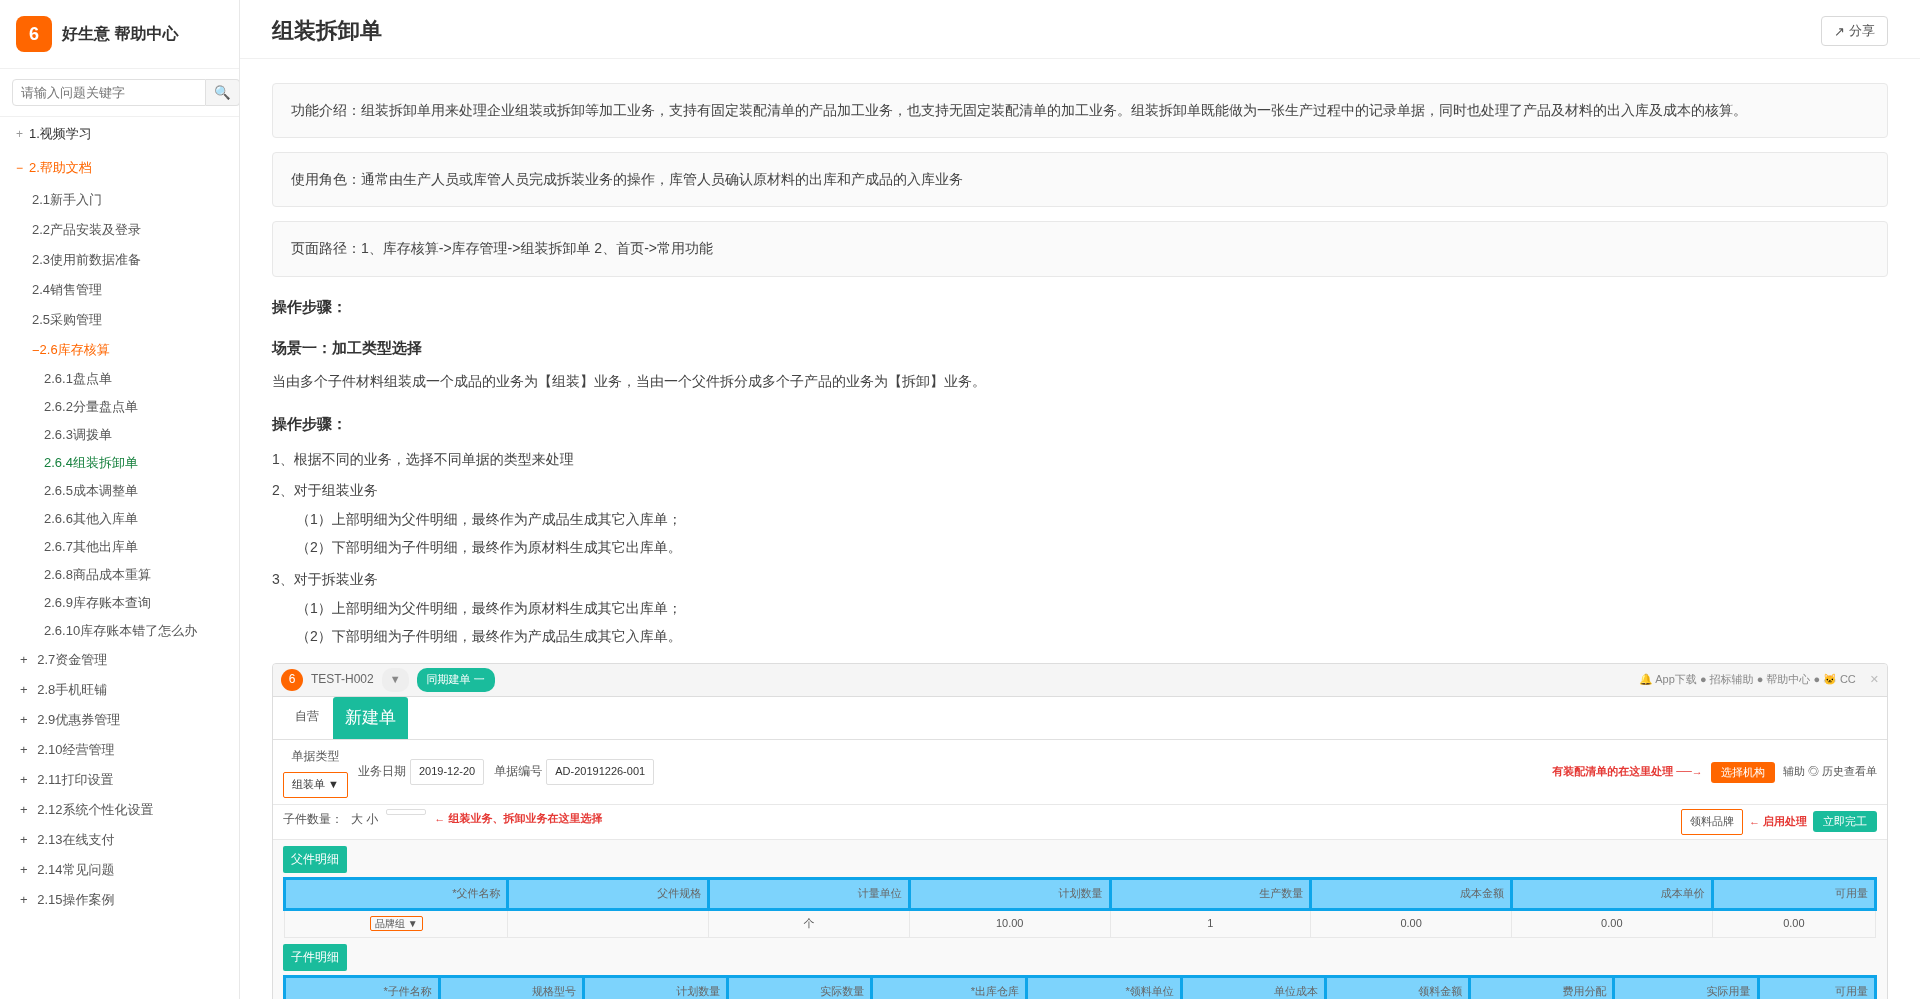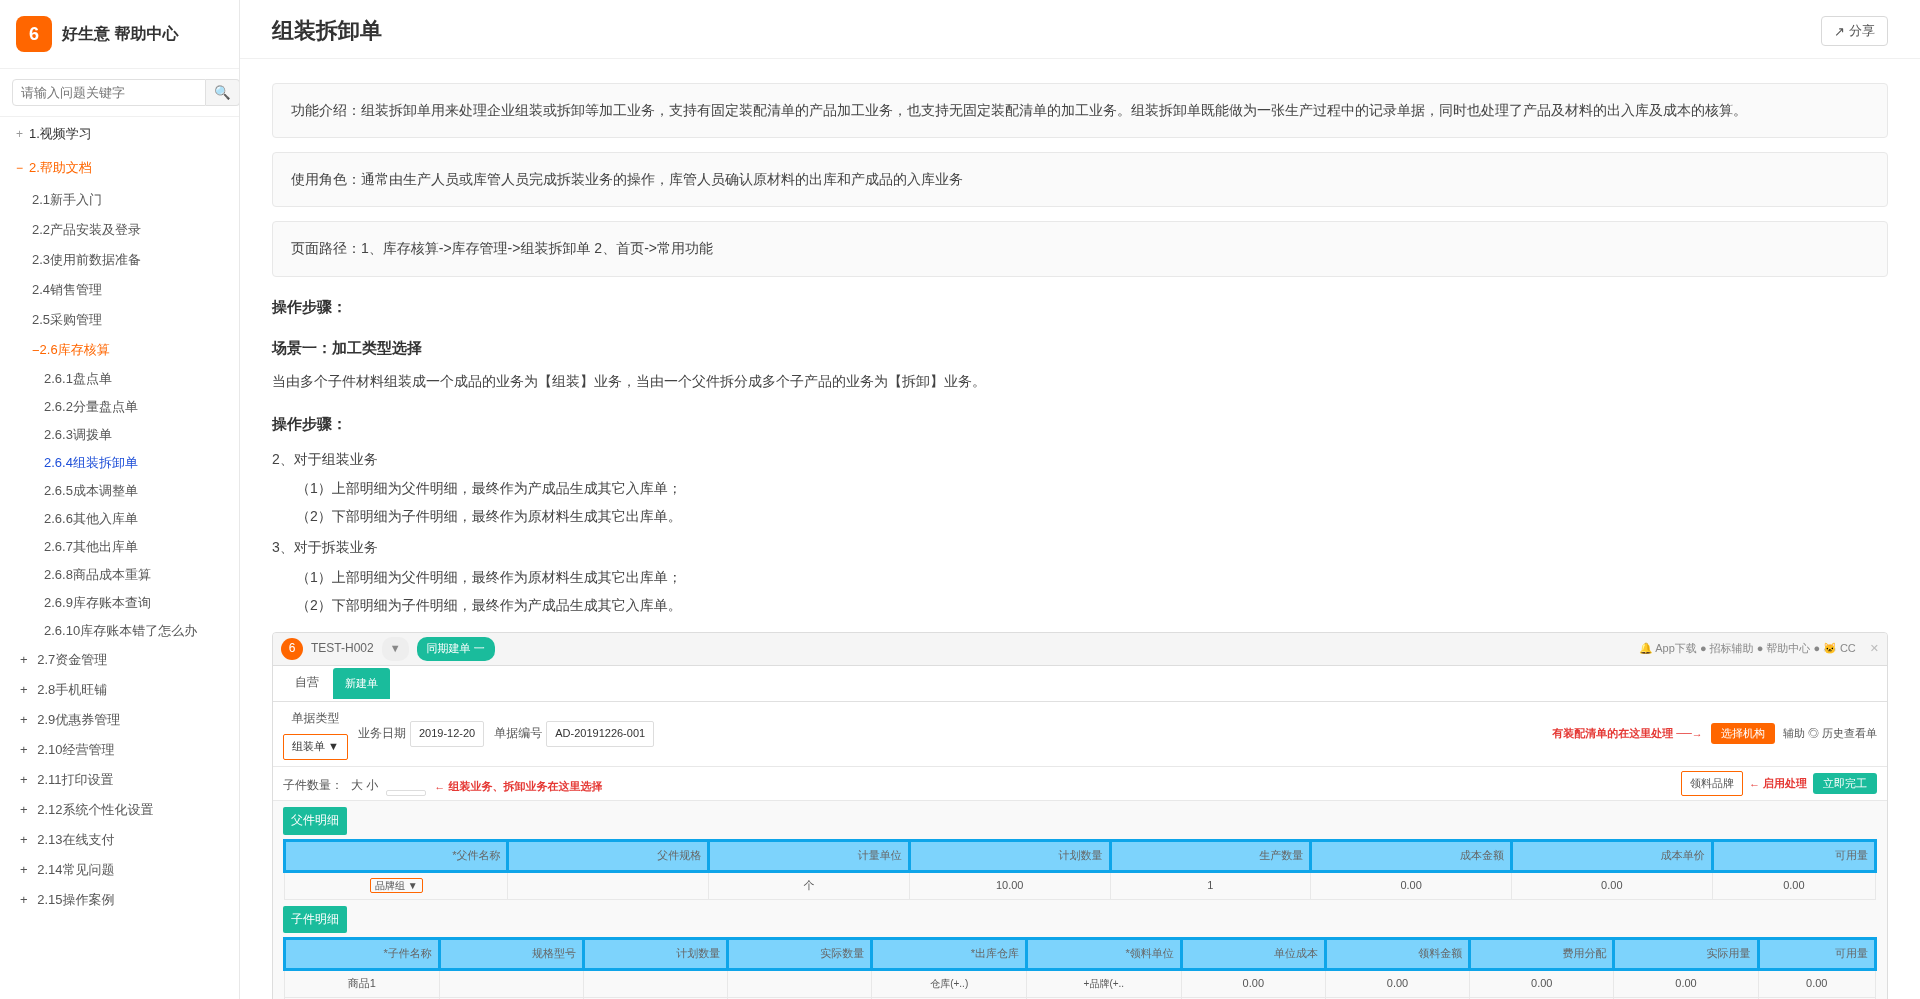--- a/index.html
+++ b/index.html
@@ -83,21 +83,21 @@
       cursor: pointer;
       color: #555;
       font-size: 13px;
     }
     .sub-sub-item {
       padding: 5px 16px 5px 44px;
       cursor: pointer;
       color: #555;
       font-size: 13px;
     }
-    .sub-sub-item.active { color: #1d4ed8; }
+    .sub-sub-item.active { color: #15803d; }
 
     
     .main-content {
       flex: 1;
       overflow-y: auto;
       background: #fff;
       display: flex;
       flex-direction: column;
     }
     .main-header {
@@ -341,20 +341,21 @@
       <span>使用角色：通常由生产人员或库管人员完成拆装业务的操作，库管人员确认原材料的出库和产成品的入库业务</span>
     </div>
     <div class="info-block">
       <span>页面路径：1、库存核算-&gt;库存管理-&gt;组装拆卸单 2、首页-&gt;常用功能</span>
     </div>
 
     <div class="section-title">操作步骤：</div>
     <div class="scene-title">场景一：加工类型选择</div>
     <div class="step-text">当由多个子件材料组装成一个成品的业务为【组装】业务，当由一个父件拆分成多个子产品的业务为【拆卸】业务。</div>
     <div class="section-title">操作步骤：</div>
+    <div class="step-num">1、根据不同的业务，选择不同单据的类型来处理</div>
     <div class="step-num">2、对于组装业务</div>
     <div class="sub-step">（1）上部明细为父件明细，最终作为产成品生成其它入库单；</div>
     <div class="sub-step">（2）下部明细为子件明细，最终作为原材料生成其它出库单。</div>
     <div class="step-num">3、对于拆装业务</div>
     <div class="sub-step">（1）上部明细为父件明细，最终作为原材料生成其它出库单；</div>
     <div class="sub-step">（2）下部明细为子件明细，最终作为产成品生成其它入库单。</div>
 
     <div class="screenshot-mock">
 
       <div class="mock-titlebar">
@@ -365,21 +366,21 @@
           <span style="background:#1abc9c; color:#fff; border-radius:10px; padding:2px 10px; font-size:11px;">同期建单 一</span>
         </div>
         <div style="display:flex; align-items:center; gap:6px; font-size:11px; color:#888;">
           <span>🔔 App下载 ● 招标辅助 ● 帮助中心 ● 🐱 CC</span>
           <span style="margin-left:8px; color:#bbb;">✕</span>
         </div>
       </div>
 
       <div style="background:#fff; border-bottom:1px solid #e0e0e0; display:flex; align-items:center; padding:0 10px;">
         <div style="padding:6px 12px; font-size:12px; color:#555; cursor:pointer; border-bottom:2px solid transparent;">自营</div>
-        <div style="padding:6px 12px; font-size:11px; color:#fff; cursor:pointer; background:#1abc9c; border-radius:3px 3px 0 0; margin-left:2px;">新建单</div>
+        <div style="padding:6px 12px; font-size:17px; color:#fff; cursor:pointer; background:#1abc9c; border-radius:3px 3px 0 0; margin-left:2px;">新建单</div>
       </div>
 
       <div style="background:#fff; border-bottom:1px solid #e8e8e8; padding:6px 10px; display:flex; align-items:center; gap:10px; flex-wrap:wrap; position:relative;">
         <div style="display:flex; align-items:center; gap:4px; font-size:12px; position:relative;flex-direction:column;">
           <span style="color:#555;">单据类型</span>
           <div style="border:1px solid #f60; border-radius:2px; padding:2px 8px; font-size:11px; min-width:60px; background:#fff;">组装单 ▼</div>
         </div>
         <div style="display:flex; align-items:center; gap:4px; font-size:12px;">
           <span style="color:#555;">业务日期</span>
           <div style="border:1px solid #ddd; border-radius:2px; padding:2px 8px; font-size:11px;">2019-12-20</div>
@@ -389,21 +390,21 @@
           <div style="border:1px solid #ddd; border-radius:2px; padding:2px 8px; font-size:11px;">AD-20191226-001</div>
         </div>
 
         <div style="flex:1; display:flex; align-items:center; justify-content:flex-end; gap:8px;">
           <span style="color:#e53935; font-size:11px; font-weight:bold;">有装配清单的在这里处理 ──→</span>
           <button style="background:#f60; color:#fff; border:none; border-radius:3px; padding:3px 10px; font-size:11px; cursor:pointer;">选择机构</button>
           <span style="font-size:11px; color:#555;">辅助 ◎ 历史查看单</span>
         </div>
       </div>
 
-      <div style="background:#fff; border-bottom:1px solid #e8e8e8; padding:4px 10px; display:flex; align-items:flex-end; gap:8px; font-size:12px; color:#555;">
+      <div style="background:#fff; border-bottom:1px solid #e8e8e8; padding:4px 10px; display:flex; align-items:flex-start; gap:8px; font-size:12px; color:#555;">
         <span>子件数量：</span>
         <span>大 小</span>
         <div style="border:1px solid #ddd; border-radius:2px; padding:2px 6px; font-size:11px; min-width:40px;"></div>
         <span style="color:#e53935; font-size:11px; font-weight:bold; ">← 组装业务、拆卸业务在这里选择</span>
         <div style="margin-left:auto; display:flex; align-items:center; gap:6px;">
           <div style="border:1px solid #f60; border-radius:2px; padding:2px 8px; font-size:11px;margin-left:30px;">领料品牌</div>
           <span style="color:#e53935; font-size:11px; font-weight:bold;">← 启用处理</span>
           <button style="background:#1abc9c; color:#fff; border:none; border-radius:3px; padding:3px 10px; font-size:11px; cursor:pointer;">立即完工</button>
         </div>
       </div>

